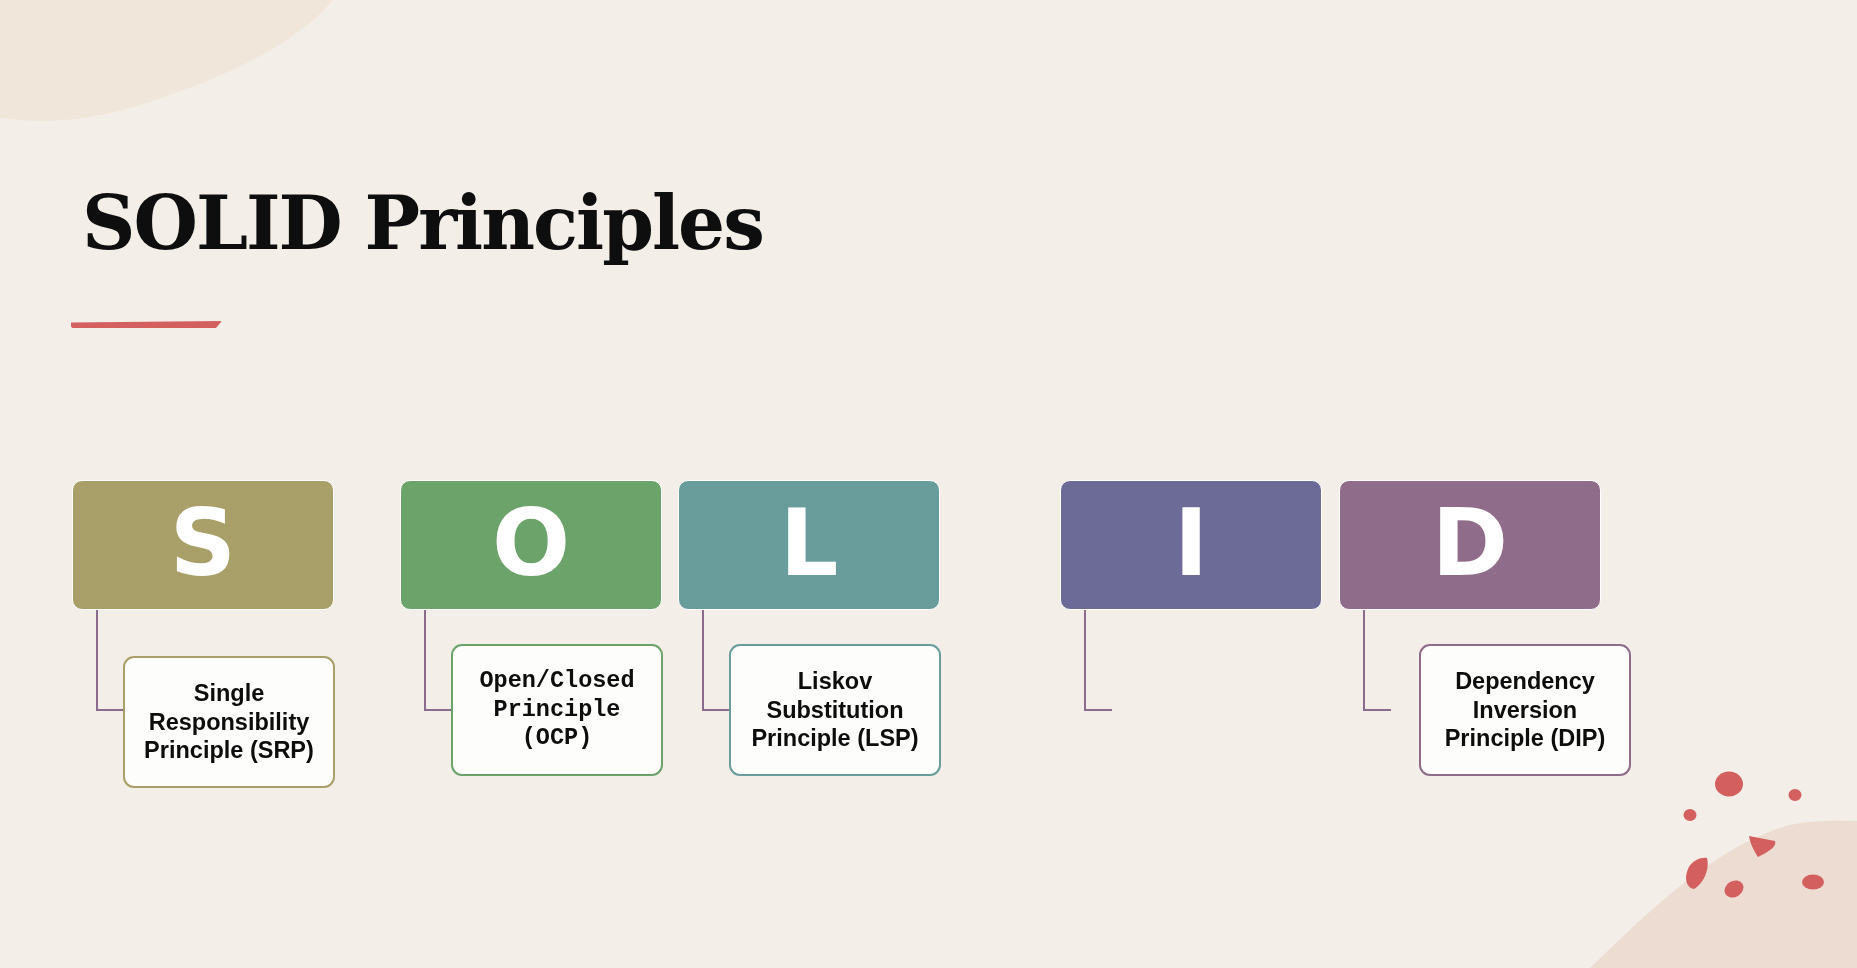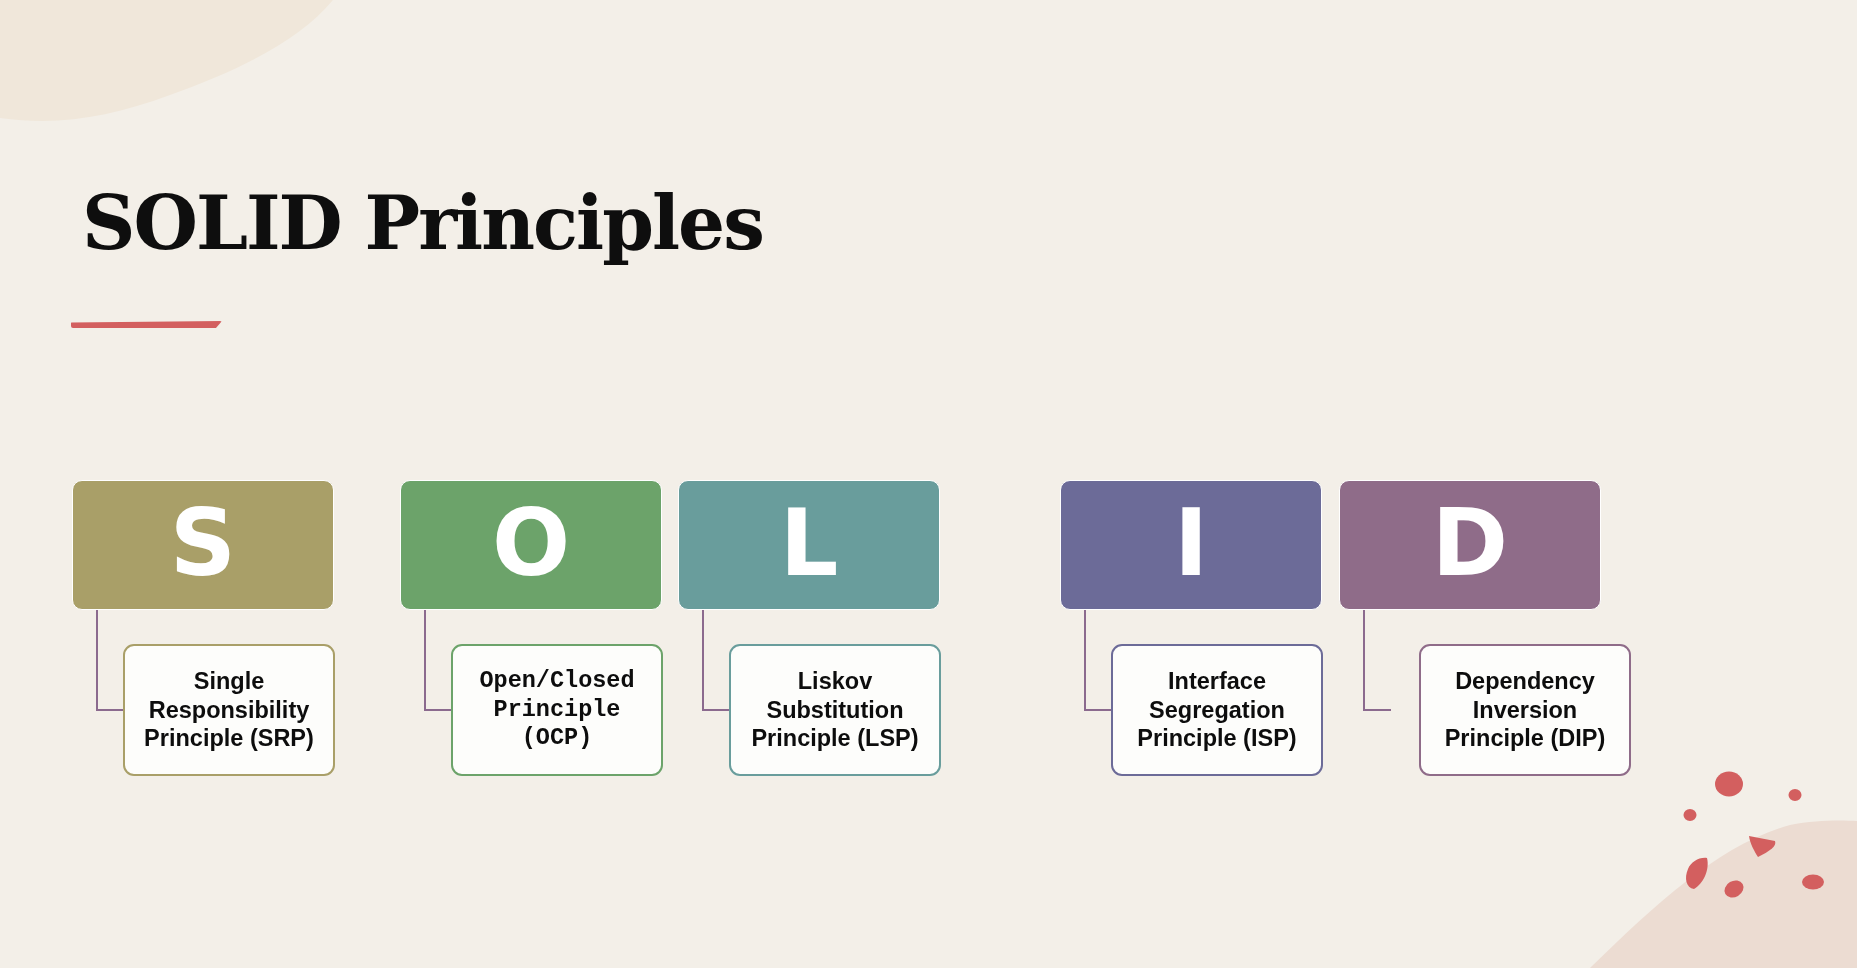--- a/index.html
+++ b/index.html
@@ -64,21 +64,21 @@
 
 <h1 class="title">SOLID Principles</h1>
 <div class="underline"></div>
 
 <div class="col" style="left:72px">
   <div class="letter-box" style="background: rgb(169, 159, 104);">
     <span class="letter">S</span>
   </div>
   <div class="conn-v" style="background: rgb(139, 106, 142);"></div>
   <div class="conn-h" style="background: rgb(139, 106, 142);"></div>
-  <div class="desc-box" style="border-color: rgb(169, 159, 104);">
+  <div class="desc-box" style="border-color: rgb(169, 159, 104); margin-top: 12px;">
     <span class="desc">Single Responsibility Principle (SRP)</span>
   </div>
 </div>
 
 <div class="col" style="left:400px">
   <div class="letter-box" style="background: rgb(108, 163, 106);">
     <span class="letter">O</span>
   </div>
   <div class="conn-v" style="background: rgb(139, 106, 142);"></div>
   <div class="conn-h" style="background: rgb(139, 106, 142);"></div>
@@ -97,23 +97,20 @@
     <span class="desc">Liskov Substitution Principle (LSP)</span>
   </div>
 </div>
 
 <div class="col" style="left:1060px">
   <div class="letter-box" style="background: rgb(108, 107, 152);">
     <span class="letter">I</span>
   </div>
   <div class="conn-v" style="background: rgb(139, 106, 142);"></div>
   <div class="conn-h" style="background: rgb(139, 106, 142);"></div>
-  <div class="desc-box" style="border-color: rgb(108, 107, 152);">
-    <span class="desc">Interface Segregation Principle (ISP)</span>
-  </div>
 </div>
 
 <div class="col" style="left:1339px">
   <div class="letter-box" style="background: rgb(143, 108, 137);">
     <span class="letter">D</span>
   </div>
   <div class="conn-v" style="background: rgb(139, 106, 142);"></div>
   <div class="conn-h" style="background: rgb(139, 106, 142);"></div>
   <div class="desc-box" style="border-color: rgb(143, 108, 137); margin-left: 29px;">
     <span class="desc">Dependency Inversion Principle (DIP)</span>

